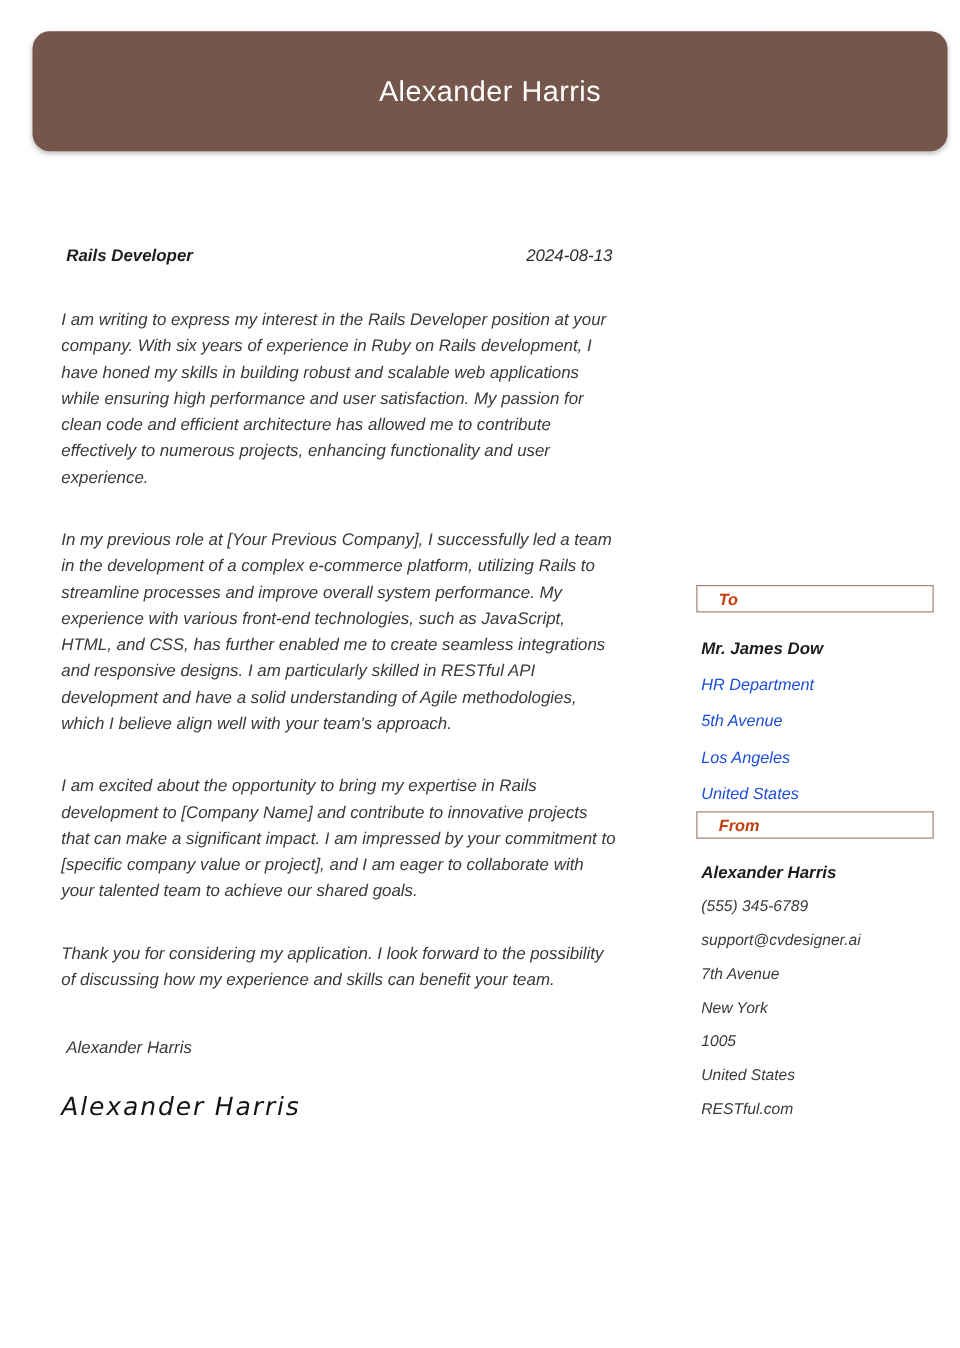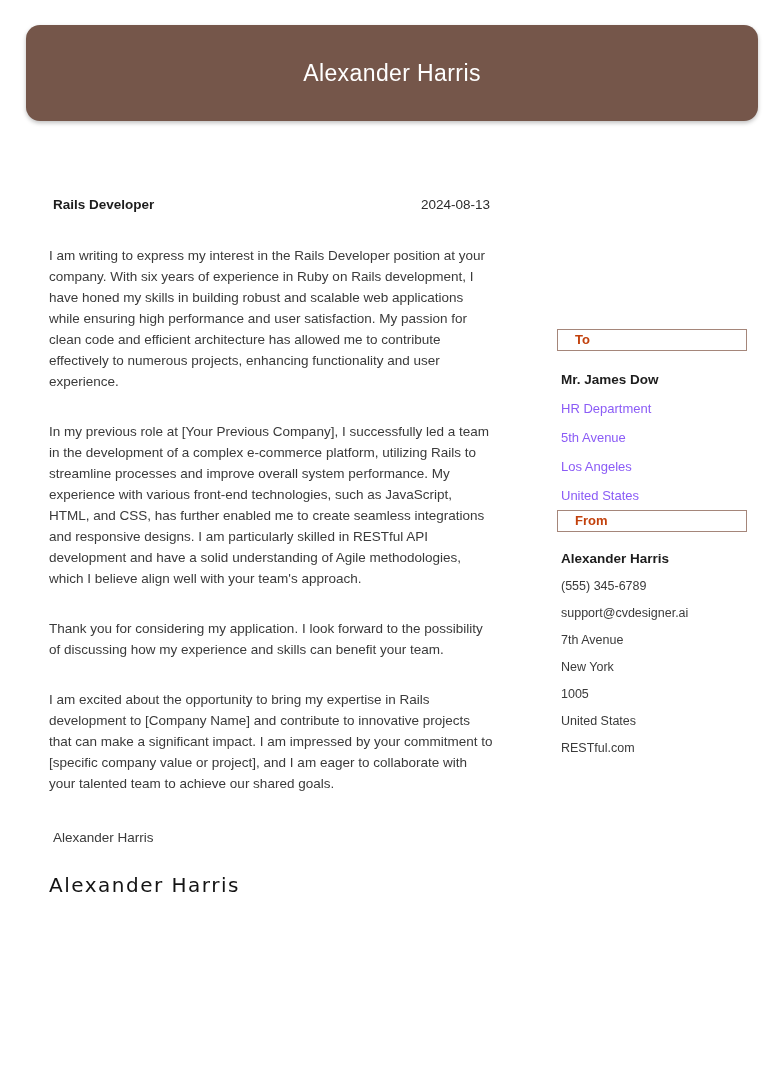--- a/index.html
+++ b/index.html
@@ -19,21 +19,21 @@
     border-radius:14px;
     box-shadow:0 2px 4px rgba(0,0,0,0.25);
     display:flex; align-items:center; justify-content:center;
   }
   .header-title {
     color:#ffffff; font-size:23px; font-weight:400; letter-spacing:.4px;
   }
   
   .content {
     position:absolute; top:173px; left:29px; right:16px;
-    display:flex; align-items:center;
+    display:flex; align-items:flex-end;font-style:italic;
   }
   .left-col { width:461px; }
   .right-col { width:198px; margin-left:51px; }
 
   
   .meta-row {
     display:flex; justify-content:space-between; align-items:baseline;
     font-size:13.5px;
   }
   .job-title { font-weight:700; color:#1d1d1d; }
@@ -63,21 +63,21 @@
     border-radius:0;
     background:#ffffff;
     display:flex; align-items:center;
     padding-left:13px;
     font-size:13px; font-weight:700; color:#c2410c;
   }
   .contact-name {
     margin-top:14px;
     font-size:13.5px; font-weight:700; color:#1d1d1d; line-height:21px;
   }
-  .addr-line { font-size:13px; line-height:21px; color:#8b5cf6; }
+  .addr-line { font-size:13px; line-height:21px; color:#1d4ed8; }
   .from-box { }
   .from-name { margin-top:13px; line-height:20px; }
   .from-line { font-size:12.5px; line-height:19px; color:#3a3a3a; }
 </style>
 </head>
 <body>
 
 <div class="page">
 
   <div class="header">
@@ -88,22 +88,22 @@
 
     <div class="left-col">
       <div class="meta-row">
         <span class="job-title">Rails Developer</span>
         <span class="date">2024-08-13</span>
       </div>
 
 
       <p class="para">I am writing to express my interest in the Rails Developer position at your company. With six years of experience in Ruby on Rails development, I have honed my skills in building robust and scalable web applications while ensuring high performance and user satisfaction. My passion for clean code and efficient architecture has allowed me to contribute effectively to numerous projects, enhancing functionality and user experience.</p>
       <p class="para">In my previous role at [Your Previous Company], I successfully led a team in the development of a complex e-commerce platform, utilizing Rails to streamline processes and improve overall system performance. My experience with various front-end technologies, such as JavaScript, HTML, and CSS, has further enabled me to create seamless integrations and responsive designs. I am particularly skilled in RESTful API development and have a solid understanding of Agile methodologies, which I believe align well with your team's approach.</p>
+      <p class="para">I am excited about the opportunity to bring my expertise in Rails development to [Company Name] and contribute to innovative projects that can make a significant impact. I am impressed by your commitment to [specific company value or project], and I am eager to collaborate with your talented team to achieve our shared goals.</p>
       <p class="para">Thank you for considering my application. I look forward to the possibility of discussing how my experience and skills can benefit your team.</p>
-      <p class="para">I am excited about the opportunity to bring my expertise in Rails development to [Company Name] and contribute to innovative projects that can make a significant impact. I am impressed by your commitment to [specific company value or project], and I am eager to collaborate with your talented team to achieve our shared goals.</p>
 
       <div class="closing-block">
         <div>Alexander Harris</div>
       </div>
 
       <div class="signature">Alexander Harris</div>
     </div>
 
     <div class="right-col">
 

